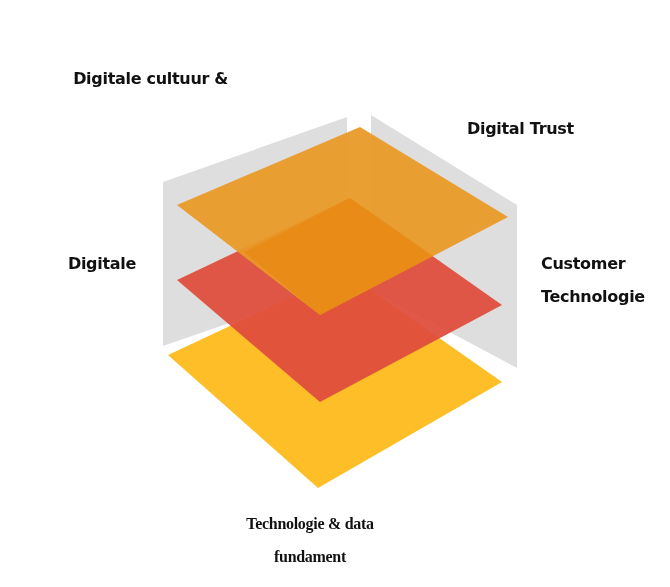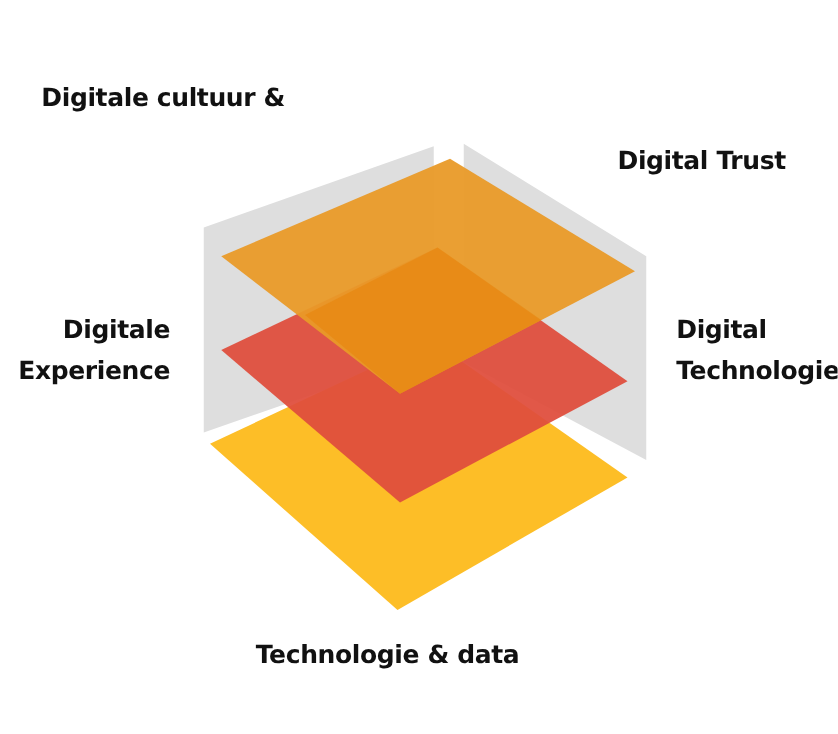--- a/index.html
+++ b/index.html
@@ -1,22 +1,22 @@
 <!DOCTYPE html>
 <html><head>
 <meta charset="utf-8">
 <style>
   html, body { margin:0; padding:0; background:#ffffff; }
   body { width:670px; height:587px; position:relative; overflow:hidden;
          font-family:"DejaVu Sans", "Liberation Sans", sans-serif; }
   .stage { position:absolute; left:0; top:0; width:670px; height:587px; }
-  .label { position:absolute; font-weight:bold; color:#111111; font-size:20px; line-height:33px; letter-spacing:-0.3px; white-space:nowrap; }
+  .label { position:absolute; font-weight:bold; color:#111111; font-size:16px; line-height:33px; letter-spacing:-0.3px; white-space:nowrap; }
   .label span { display:block; }
   .right-align { text-align:right; }
-  .center-align { text-align:center; }
+  .center-align { text-align:center;font-family:Liberation Serif, serif; }
 </style>
 </head>
 <body>
 
 <div class="stage">
   <svg width="670" height="587" viewBox="0 0 670 587">
 
     <polygon points="163,182 347,117 347,282 163,346" fill="#DEDEDE"></polygon>
     <polygon points="371,115 517,205 517,368 371,290" fill="#DEDEDE"></polygon>
 
@@ -26,30 +26,30 @@
 
     <polygon points="177,205 360,127 508,217 320,315" fill="#E99A28" fill-opacity="0.95"></polygon>
 
     <polygon points="244,252 350,198 433,256 320,315" fill="#E8830A" fill-opacity="0.55"></polygon>
   </svg>
 
   <div class="label right-align" style="left:10px; top:62px; width:218px;">
     <span>Digitale cultuur &amp;</span>
   </div>
 
-  <div class="label" style="left:494px; top:112px;">
+  <div class="label" style="left:467px; top:112px;">
     <span>Digital Trust</span>
   </div>
 
   <div class="label right-align" style="left:10px; top:247px; width:126px;">
     <span>Digitale</span>
-    <span>Experience</span>
   </div>
 
   <div class="label" style="left:541px; top:247px;">
-    <span>Digital</span>
+    <span>Customer</span>
     <span>Technologie</span>
   </div>
 
   <div class="label center-align" style="left:180px; top:507px; width:260px;">
     <span>Technologie &amp; data</span>
+    <span>fundament</span>
   </div>
 </div>
 
 </body></html>

